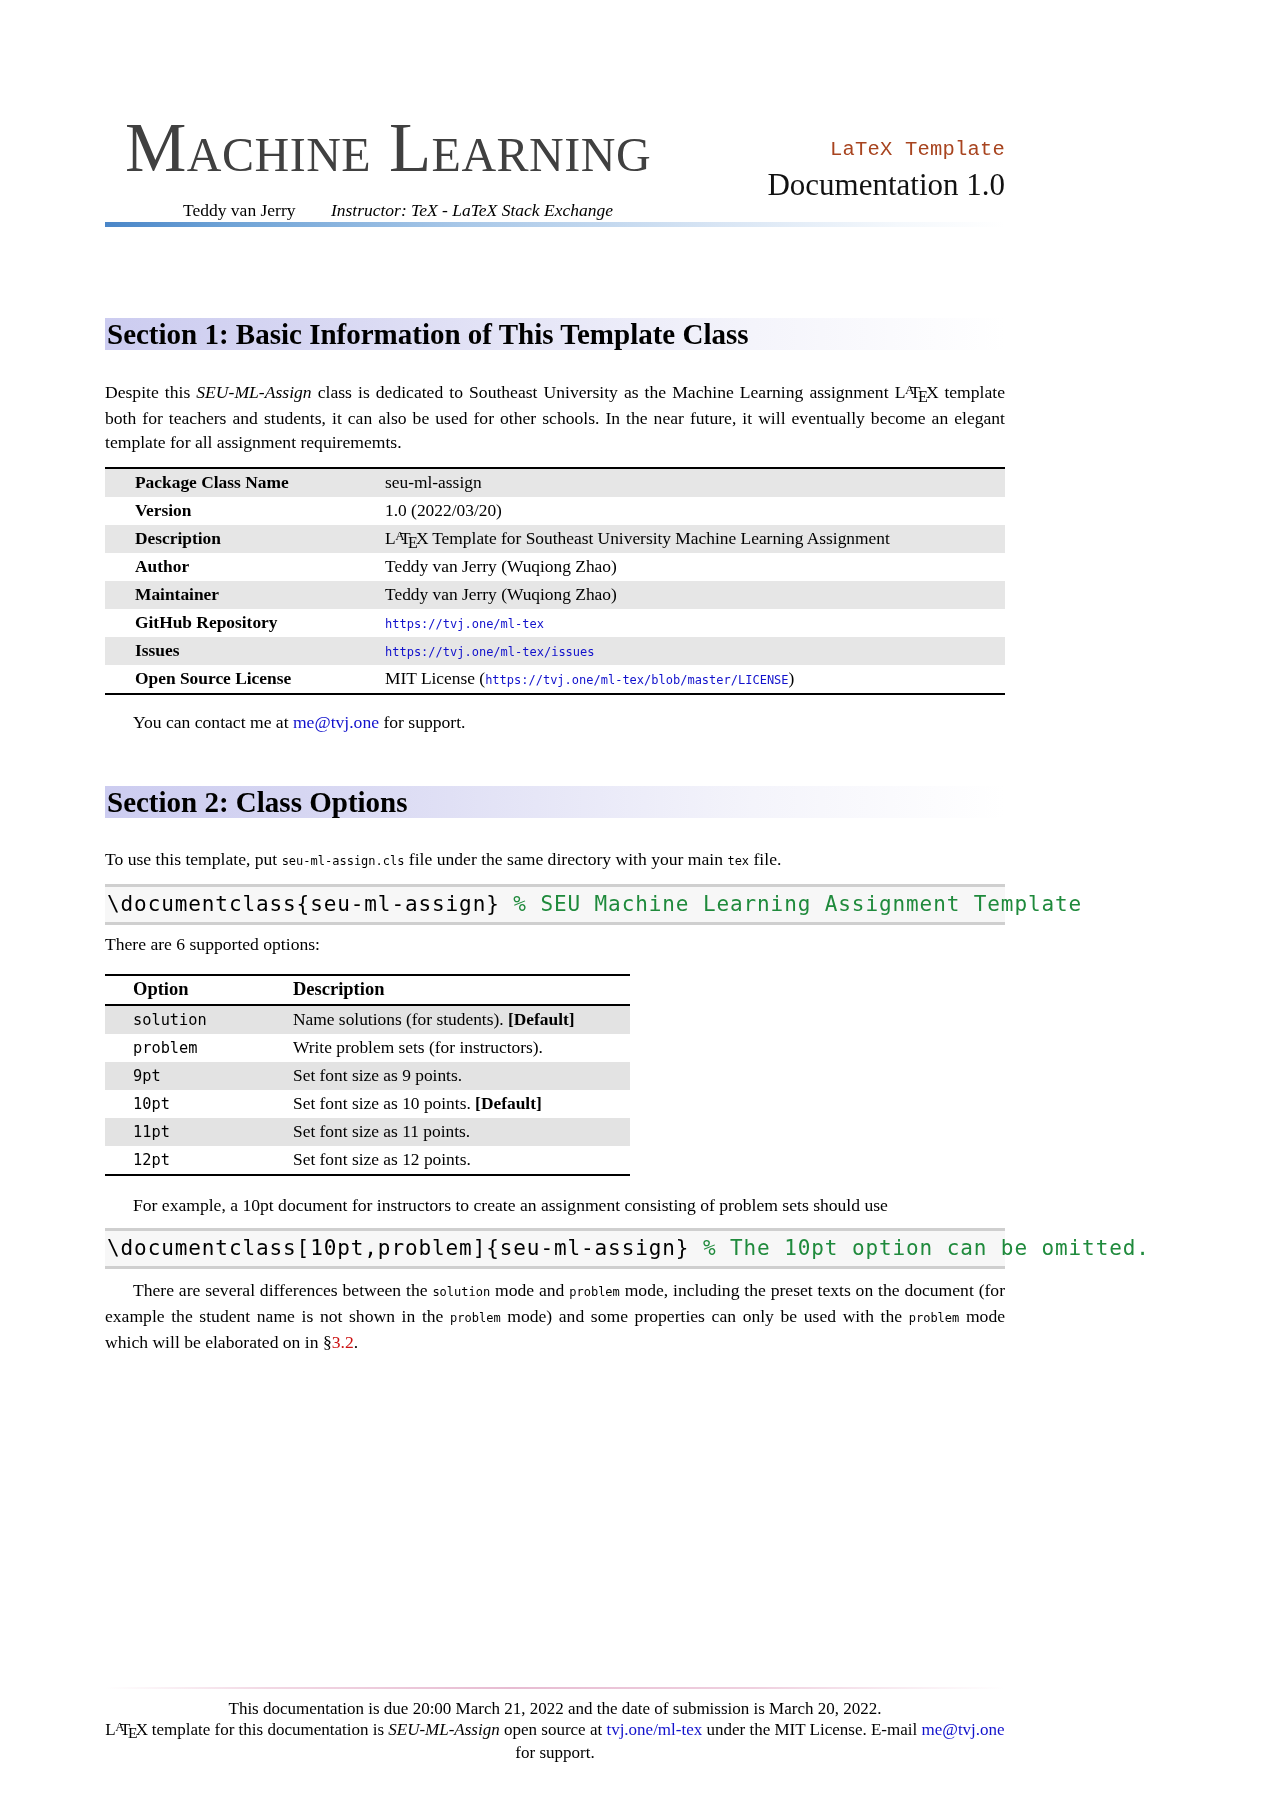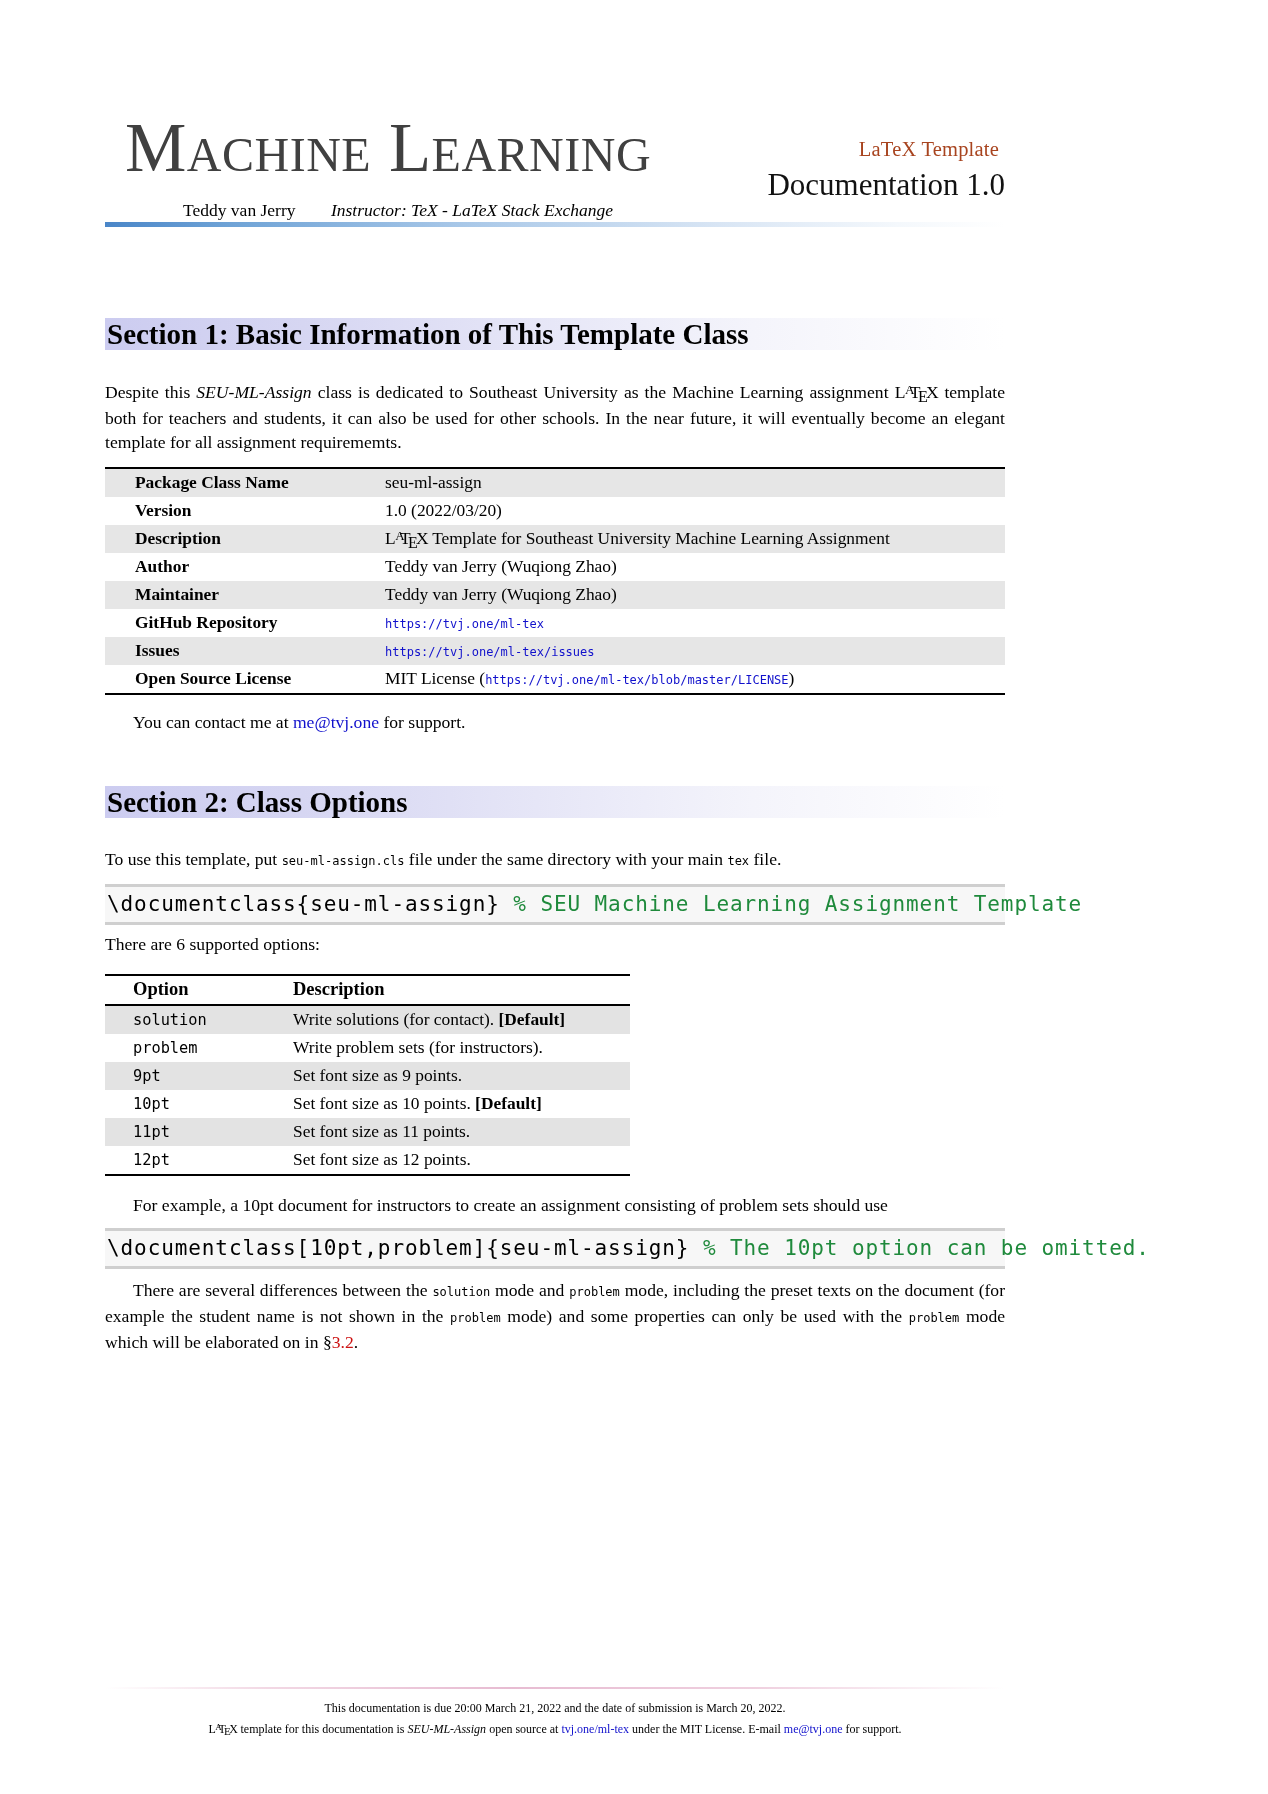--- a/index.html
+++ b/index.html
@@ -61,26 +61,25 @@
     text-align: right;
   }
   .hdr-right {
     position: absolute;
     right: 0px;
     top: 20px;
     text-align: right;
     white-space: nowrap;
   }
   .tpl-kind {
-    font-family: Liberation Serif, serif;
+    font-family: Liberation Mono, monospace;
     font-size: 20.5px;
     color: #a8441f;
     letter-spacing: 0.2px;
     display: block;
-    margin-right: 6px;
   }
   .doc-ver {
     font-family: "Liberation Serif", "DejaVu Serif", serif;
     font-size: 31px;
     color: #111111;
     display: block;
     margin-top: 6px;
   }
   .rule-gradient {
     position: absolute;
@@ -212,21 +211,21 @@
     top: 1687px;
     width: 900px;
     height: 2px;
     background: linear-gradient(to right, #ffffff 0%, #f2d8e4 18%, #e7bcd2 45%, #efd0df 72%, #ffffff 100%);
   }
   .footer-text {
     position: absolute;
     left: 105px;
     width: 900px;
     text-align: center;
-    font-size: 12px;
+    font-size: 17px;
     line-height: 21px;
   }
   #footer-line1 { top: 1698px; }
   #footer-line2 { top: 1719px; }
 </style>
 </head>
 <body>
 
 <div class="page">
 
@@ -309,21 +308,21 @@
       <tr class="top-rule">
         <th class="h1">Option</th>
         <th>Description</th>
       </tr>
       <tr class="hdr-rule">
           <th style="padding:0;border-bottom:2.2px solid #000"></th>
           <th style="padding:0;border-bottom:2.2px solid #000"></th>
         </tr>
       <tr class="shade hdr-rule2">
         <td class="o">solution</td>
-        <td class="d"><span>Write solutions (for contact). </span><span class="dflt">[Default]</span></td>
+        <td class="d"><span>Name solutions (for students). </span><span class="dflt">[Default]</span></td>
       </tr>
       <tr>
         <td class="o">problem</td>
         <td class="d"><span>Write problem sets (for instructors).</span><span class="dflt"></span></td>
       </tr>
       <tr class="shade">
         <td class="o">9pt</td>
         <td class="d"><span>Set font size as 9 points.</span><span class="dflt"></span></td>
       </tr>
       <tr>

